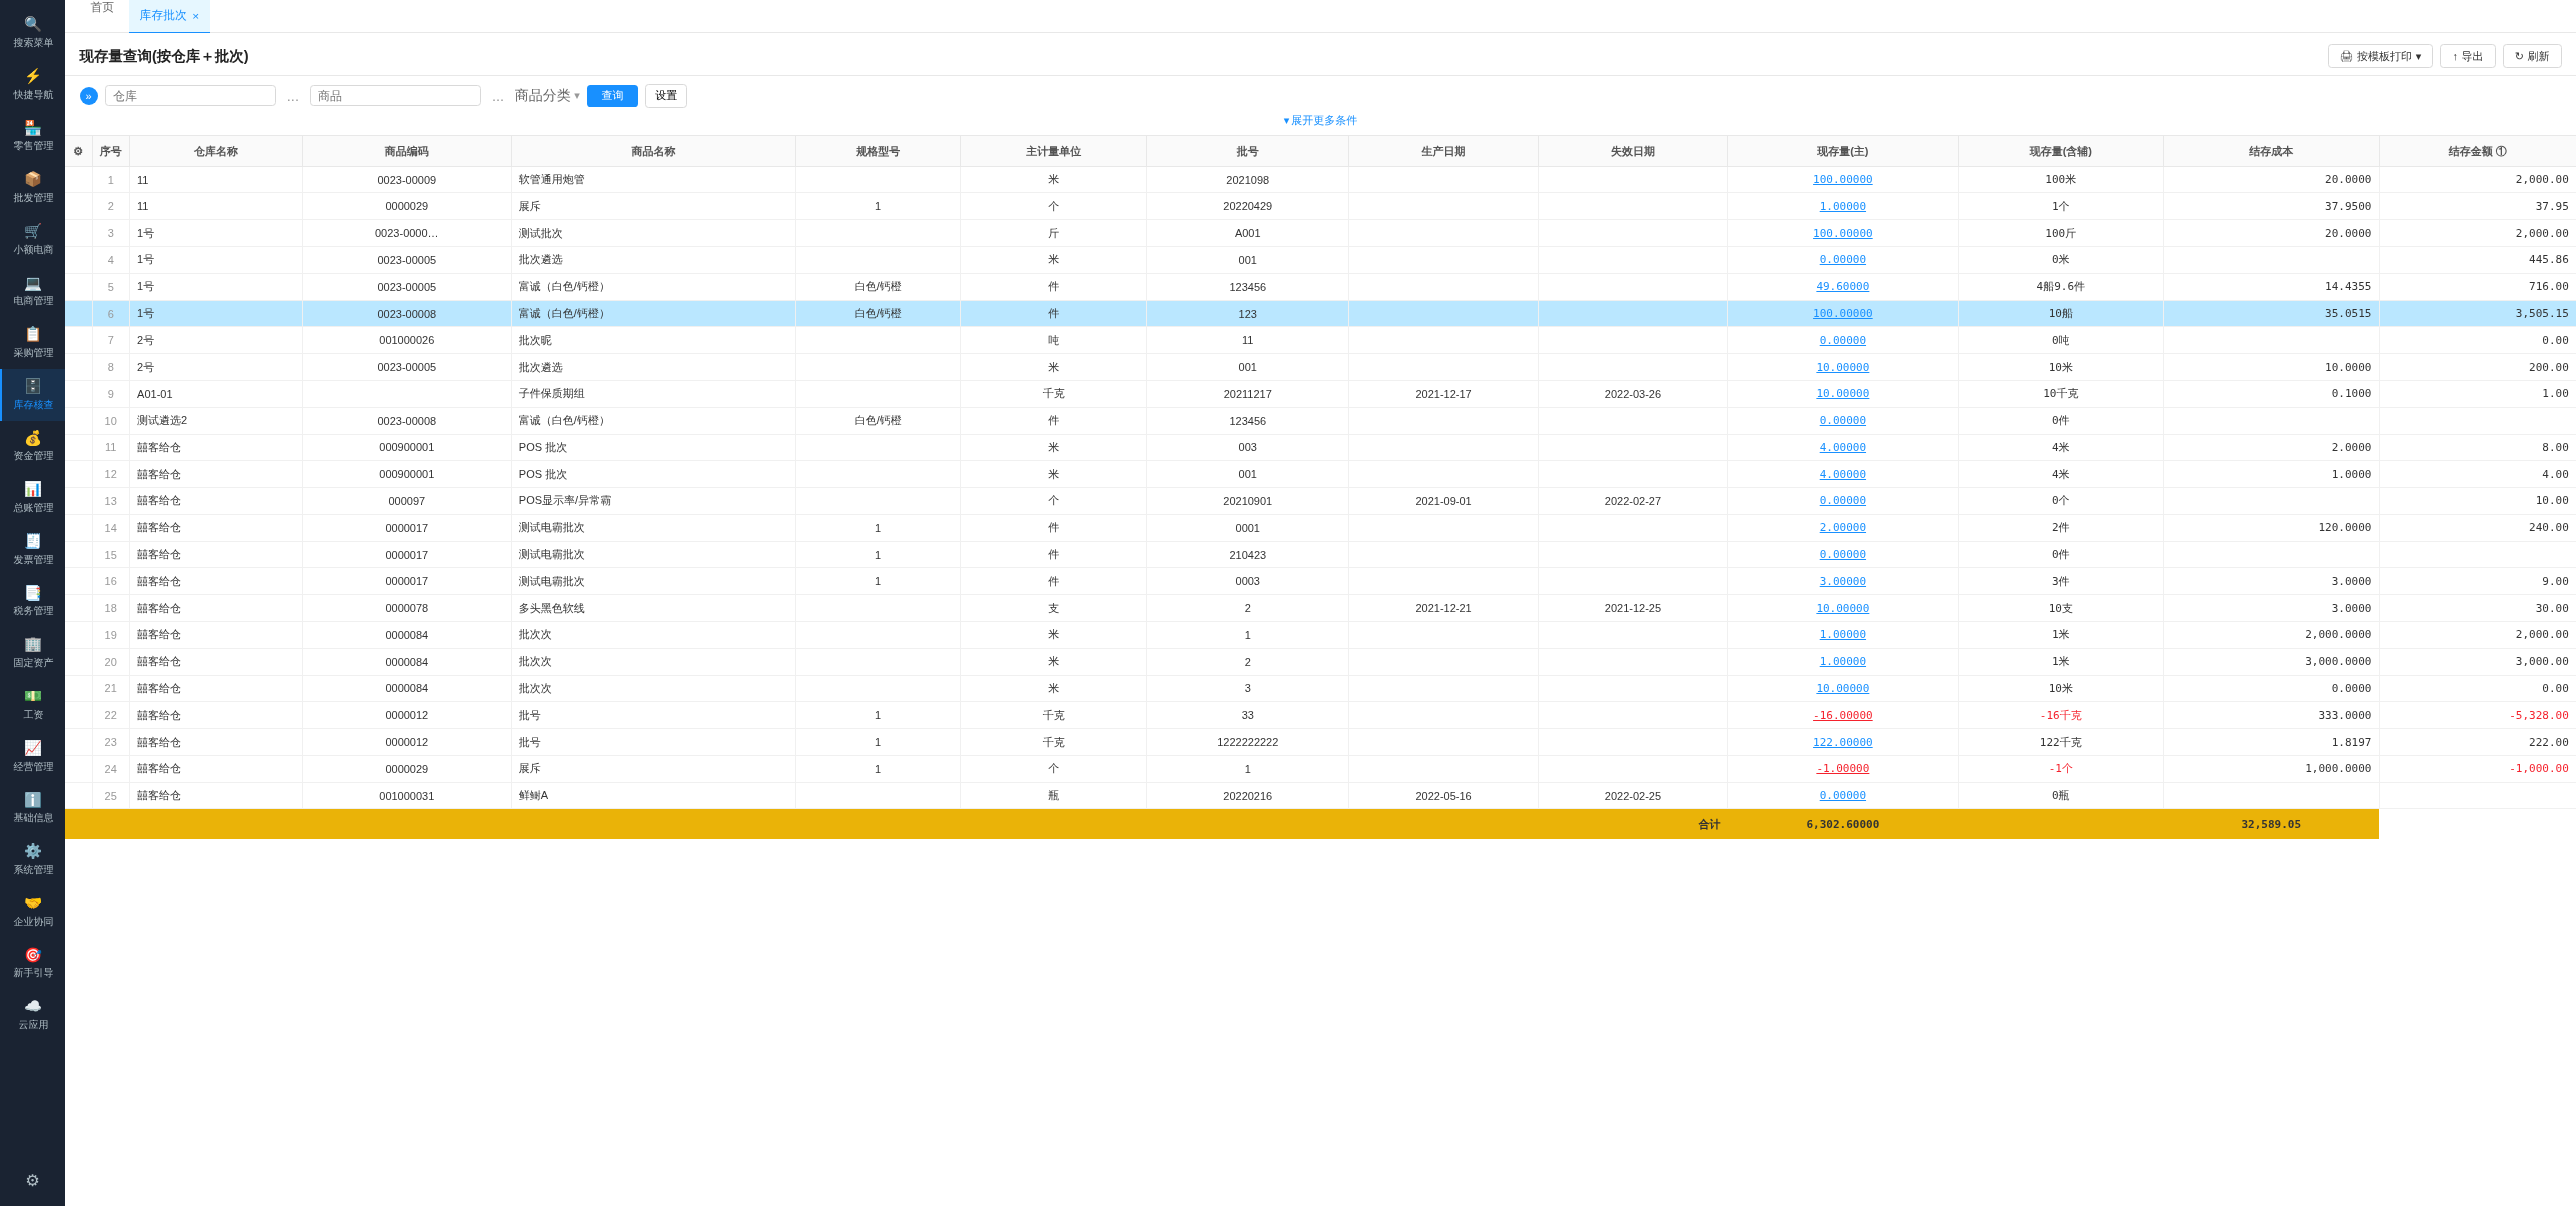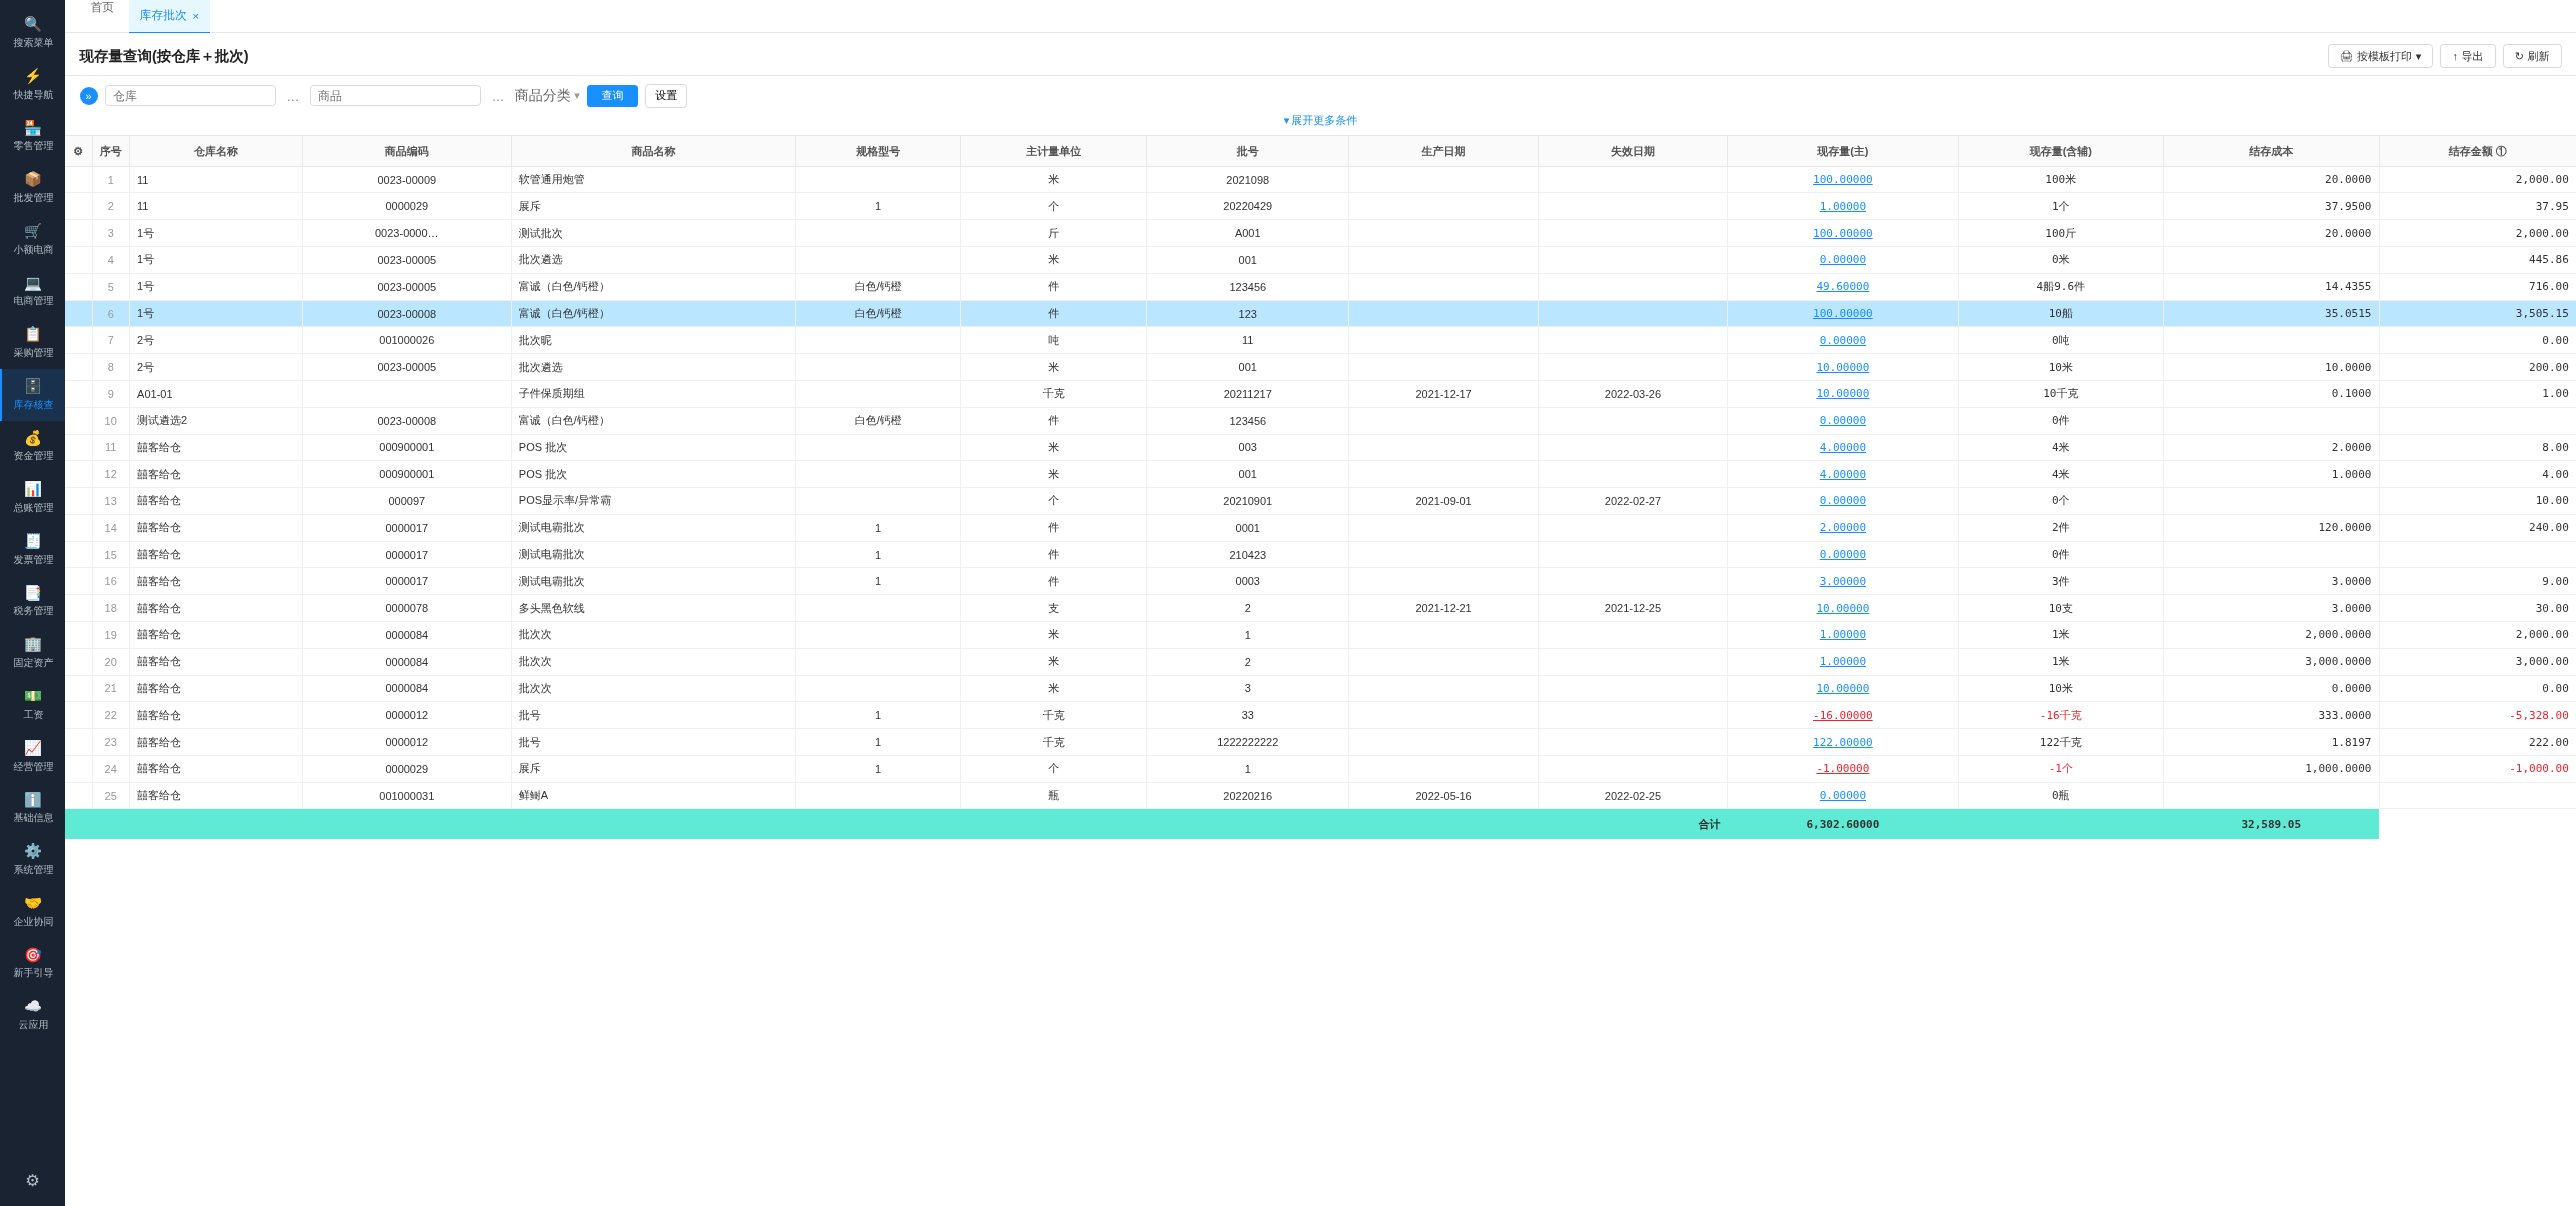--- a/index.html
+++ b/index.html
@@ -45,21 +45,21 @@
     thead tr { background: #fafafa; border-bottom: 1.8px solid #e8e8e8; position: sticky; top: 0; z-index: 10; }
     thead th { padding: 7.2px 7.2px; text-align: center; color: #555; font-weight: 600; border-right: 0.9px solid #e8e8e8; white-space: nowrap; border-bottom: 0.9px solid #e8e8e8; }
     thead th:last-child { border-right: none; }
     tbody tr { border-bottom: 0.9px solid #f0f0f0; }
     tbody tr.selected { background: #bae7ff; }
     tbody td { padding: 5.4px 7.2px; text-align: center; color: #333; border-right: 0.9px solid #f0f0f0; white-space: nowrap; }
     tbody td:last-child { border-right: none; margin-top: 32px; }
     td.text-left { text-align: left; }
     td.text-right { text-align: right; }
     td.link { color: #1890ff; text-decoration: underline; cursor: pointer; }
-    .tfoot-row { background: #5eead4; font-weight: 600; border-top: 1.8px solid #e8e8e8; }
+    .tfoot-row { background: #eab308; font-weight: 600; border-top: 1.8px solid #e8e8e8; }
     .tfoot-row td { padding: 7.2px; text-align: center; }
     .number-col { font-family: monospace; }
     .row-num { color: #999; }
 
     
     ::-webkit-scrollbar { width: 5.4px; height: 5.4px; }
     ::-webkit-scrollbar-track { background: #f1f1f1; }
     ::-webkit-scrollbar-thumb { background: #ccc; border-radius: 2.7px; }
 
     .filter-row-2 { display: flex; align-items: center; justify-content: center; margin-top: 5.4px; }

